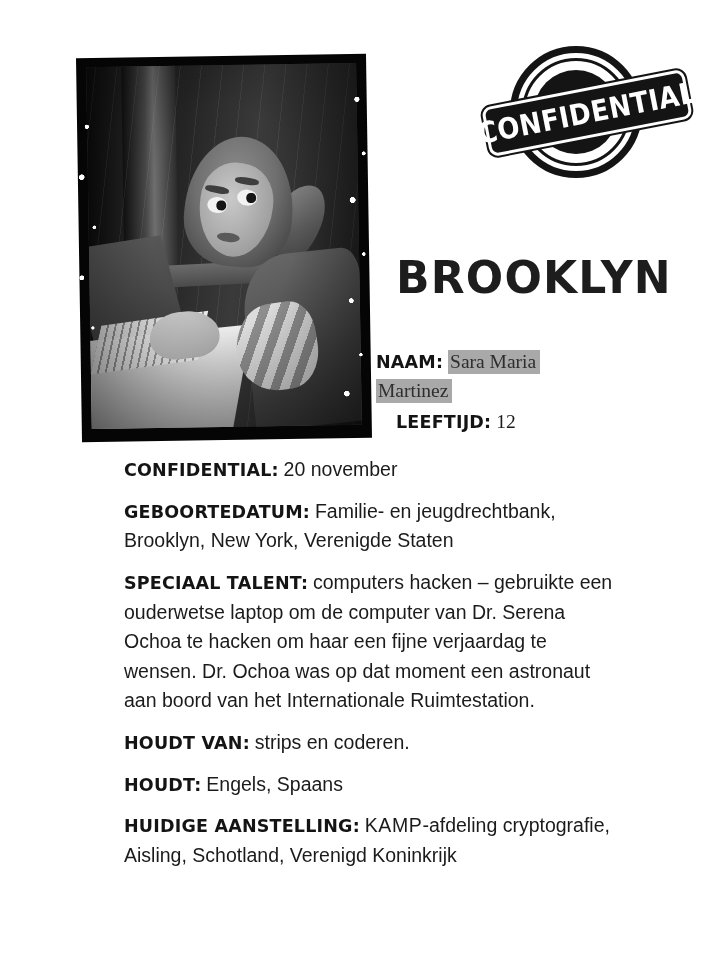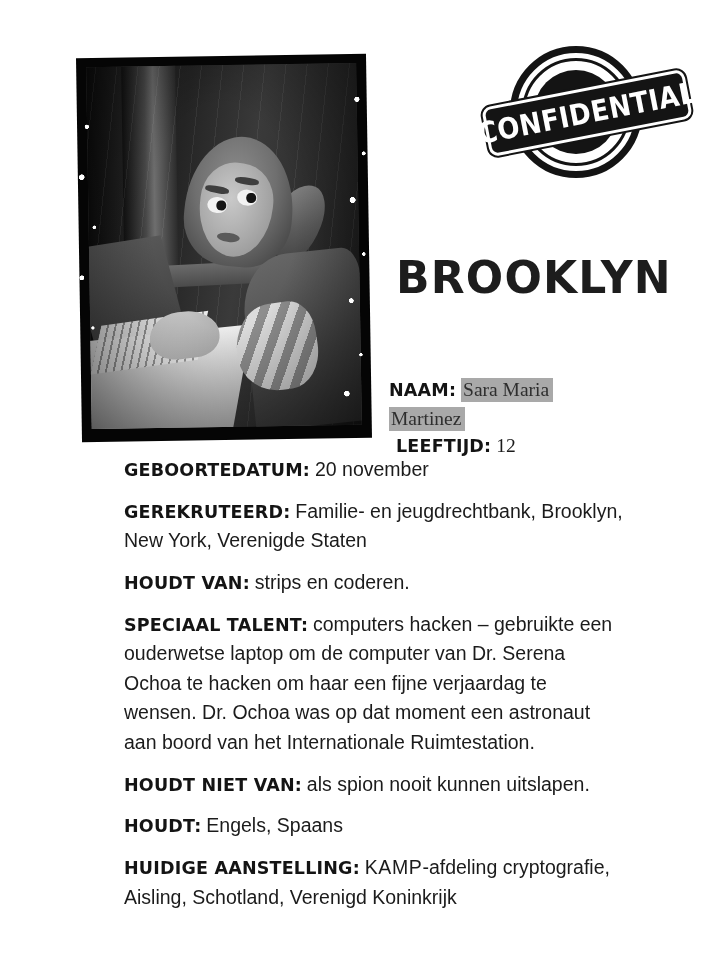--- a/index.html
+++ b/index.html
@@ -272,45 +272,44 @@
     font-weight: 700;
     font-size: 44px;
     letter-spacing: 1.2px;
     color: #1d1d1d;
     line-height: 1;
     white-space: nowrap;
   }
 
   .namebox {
     position: absolute;
-    left: 389px;
+    left: 376px;
     top: 348px;
     width: 232px;
     font-size: 19.5px;
     line-height: 1.48;
-    margin-top: 28px;
   }
   .lbl {
     font-family: "DejaVu Sans", sans-serif;
     font-weight: 700;
     font-size: 17.5px;
     letter-spacing: 0.2px;
     color: #141414;
   }
   .redact {
     background: #a9a9a9;
     color: #2e2e2e;
     box-decoration-break: clone;
     -webkit-box-decoration-break: clone;
     padding: 1px 4px 2px 2px;
   }
   .agebox {
     position: absolute;
     left: 396px;
-    top: 432px;
+    top: 408px;
     font-size: 19.5px;
     line-height: 1.4;
     white-space: nowrap;
   }
 
   
   .fields {
     position: absolute;
     left: 124px;
     top: 455px;
@@ -379,44 +378,40 @@
   </div>
 
   <div class="agebox">
     <span class="lbl">LEEFTIJD:</span>
     <span class="val">12</span>
   </div>
 
   <div class="fields">
 
     <div class="field">
+      <span class="lbl">CONFIDENTIAL:</span>
+      <span class="val">20 november</span>
+    </div>
+
+
+    <div class="field">
       <span class="lbl">GEBOORTEDATUM:</span>
-      <span class="val">20 november</span>
-    </div>
-
-
-    <div class="field">
-      <span class="lbl">GEREKRUTEERD:</span>
       <span class="val">Familie- en jeugdrechtbank, Brooklyn, New York, Verenigde Staten</span>
+    </div>
+
+    <div class="field">
+      <span class="lbl">SPECIAAL TALENT:</span>
+      <span class="val">computers hacken – gebruikte een ouderwetse laptop om de computer van Dr. Serena Ochoa te hacken om haar een fijne verjaardag te wensen. Dr. Ochoa was op dat moment een astronaut aan boord van het Internationale Ruimtestation.</span>
     </div>
 
     <div class="field">
       <span class="lbl">HOUDT VAN:</span>
       <span class="val">strips en coderen.</span>
     </div>
 
-    <div class="field">
-      <span class="lbl">SPECIAAL TALENT:</span>
-      <span class="val">computers hacken – gebruikte een ouderwetse laptop om de computer van Dr. Serena Ochoa te hacken om haar een fijne verjaardag te wensen. Dr. Ochoa was op dat moment een astronaut aan boord van het Internationale Ruimtestation.</span>
-    </div>
-
-    <div class="field">
-      <span class="lbl">HOUDT NIET VAN:</span>
-      <span class="val">als spion nooit kunnen uitslapen.</span>
-    </div>
 
     <div class="field">
       <span class="lbl">HOUDT:</span>
       <span class="val">Engels, Spaans</span>
     </div>
 
     <div class="field">
       <span class="lbl">HUIDIGE AANSTELLING:</span>
       <span class="val smallcaps">KAMP</span><span class="val">-afdeling cryptografie, Aisling, Schotland, Verenigd Koninkrijk</span>
     </div>

